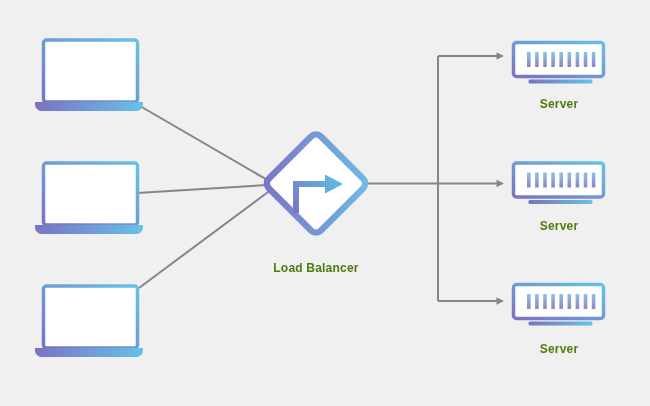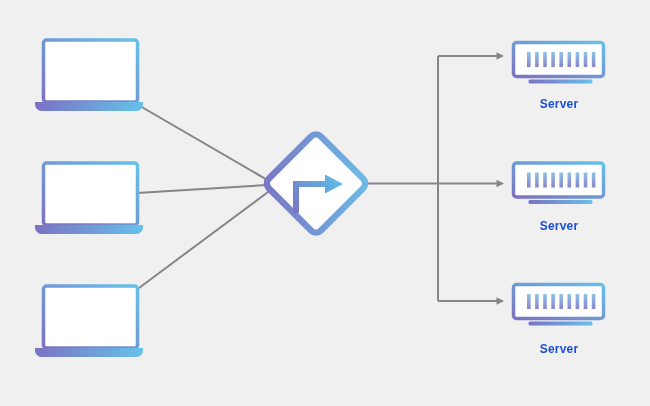--- a/index.html
+++ b/index.html
@@ -9,21 +9,21 @@
     font-family:"Liberation Sans","DejaVu Sans",sans-serif;
     overflow:hidden;
   }
   .stage{position:relative;width:650px;height:406px;background:#f0f0f1;}
   .stage svg{position:absolute;left:0;top:0;}
   .node-label{
     position:absolute;
     font-size:12px;
     font-weight:700;
     letter-spacing:.2px;
-    color:#1d4ed8;
+    color:#4d7c0f;
     text-align:center;
     user-select:none;
   }
   .lb-label{left:246px;top:261px;width:140px;}
   .server-label{left:509px;width:100px;}
   .server-label-1{top:97px;}
   .server-label-2{top:219px;}
   .server-label-3{top:342px;}
 </style>
 </head>
@@ -129,17 +129,18 @@
         <rect x="559.4" y="294" width="3.6" height="15"></rect>
           <rect x="567.5" y="294" width="3.6" height="15"></rect>
         <rect x="575.6" y="294" width="3.6" height="15"></rect>
           <rect x="583.7" y="294" width="3.6" height="15"></rect>
         <rect x="591.8" y="294" width="3.6" height="15"></rect>
       </g>
       <rect x="528.5" y="321.5" width="64" height="4" rx="1.5" fill="url(#gradH)"></rect>
     </g>
   </svg>
 
+  <div class="node-label lb-label">Load Balancer</div>
   <div class="node-label server-label server-label-1">Server</div>
   <div class="node-label server-label server-label-2">Server</div>
   <div class="node-label server-label server-label-3">Server</div>
 
 </div>
 
 </body></html>

